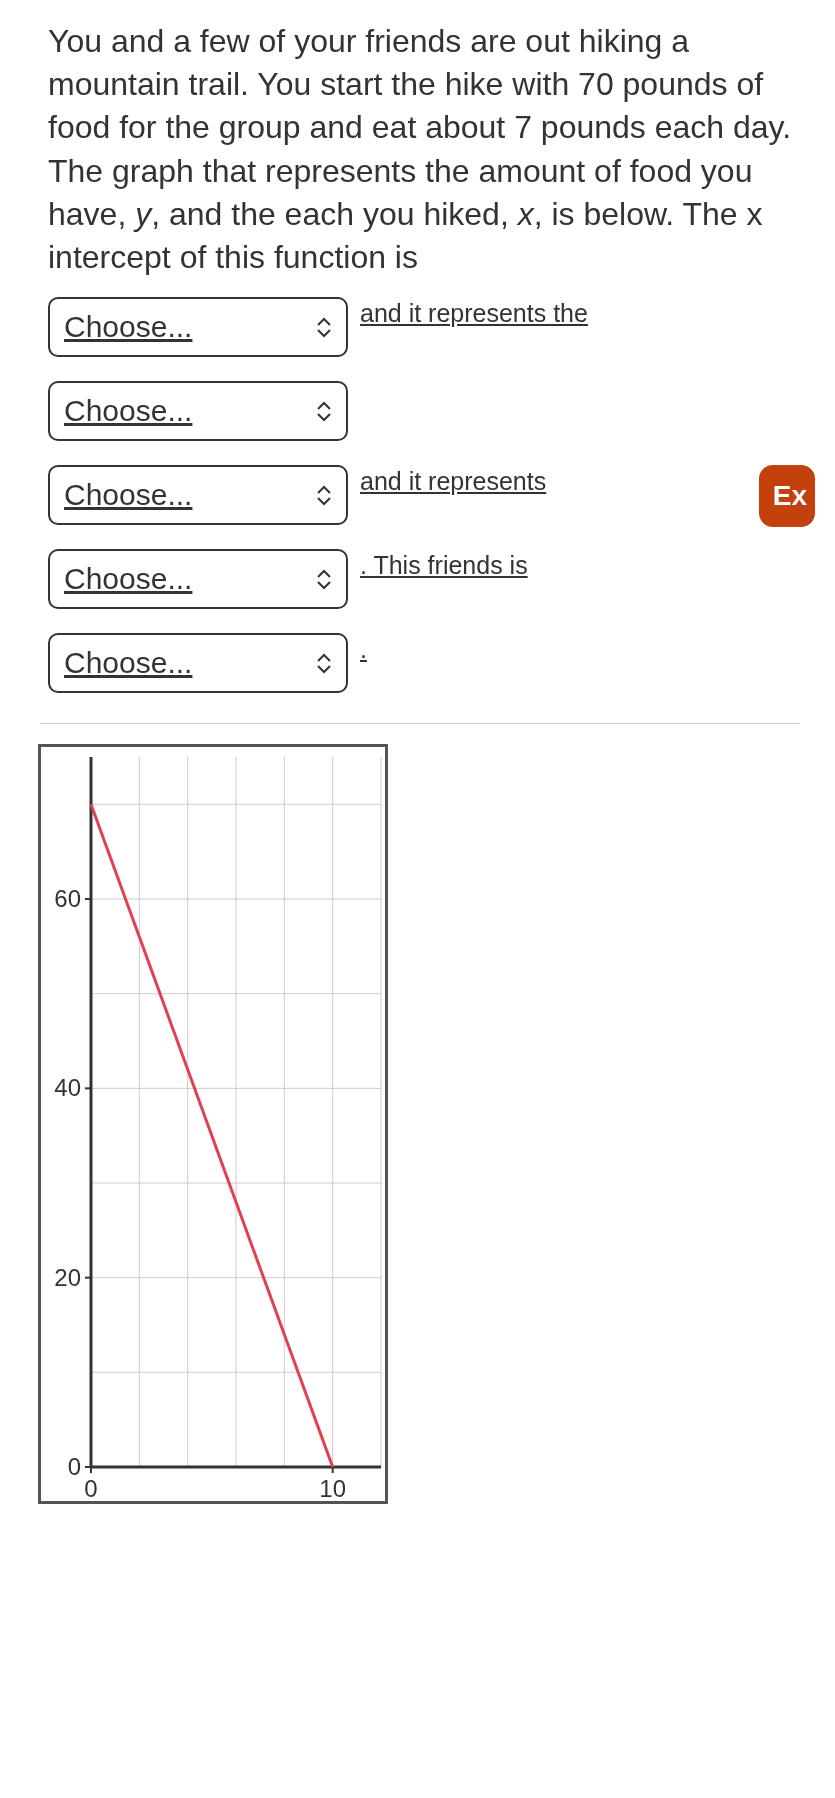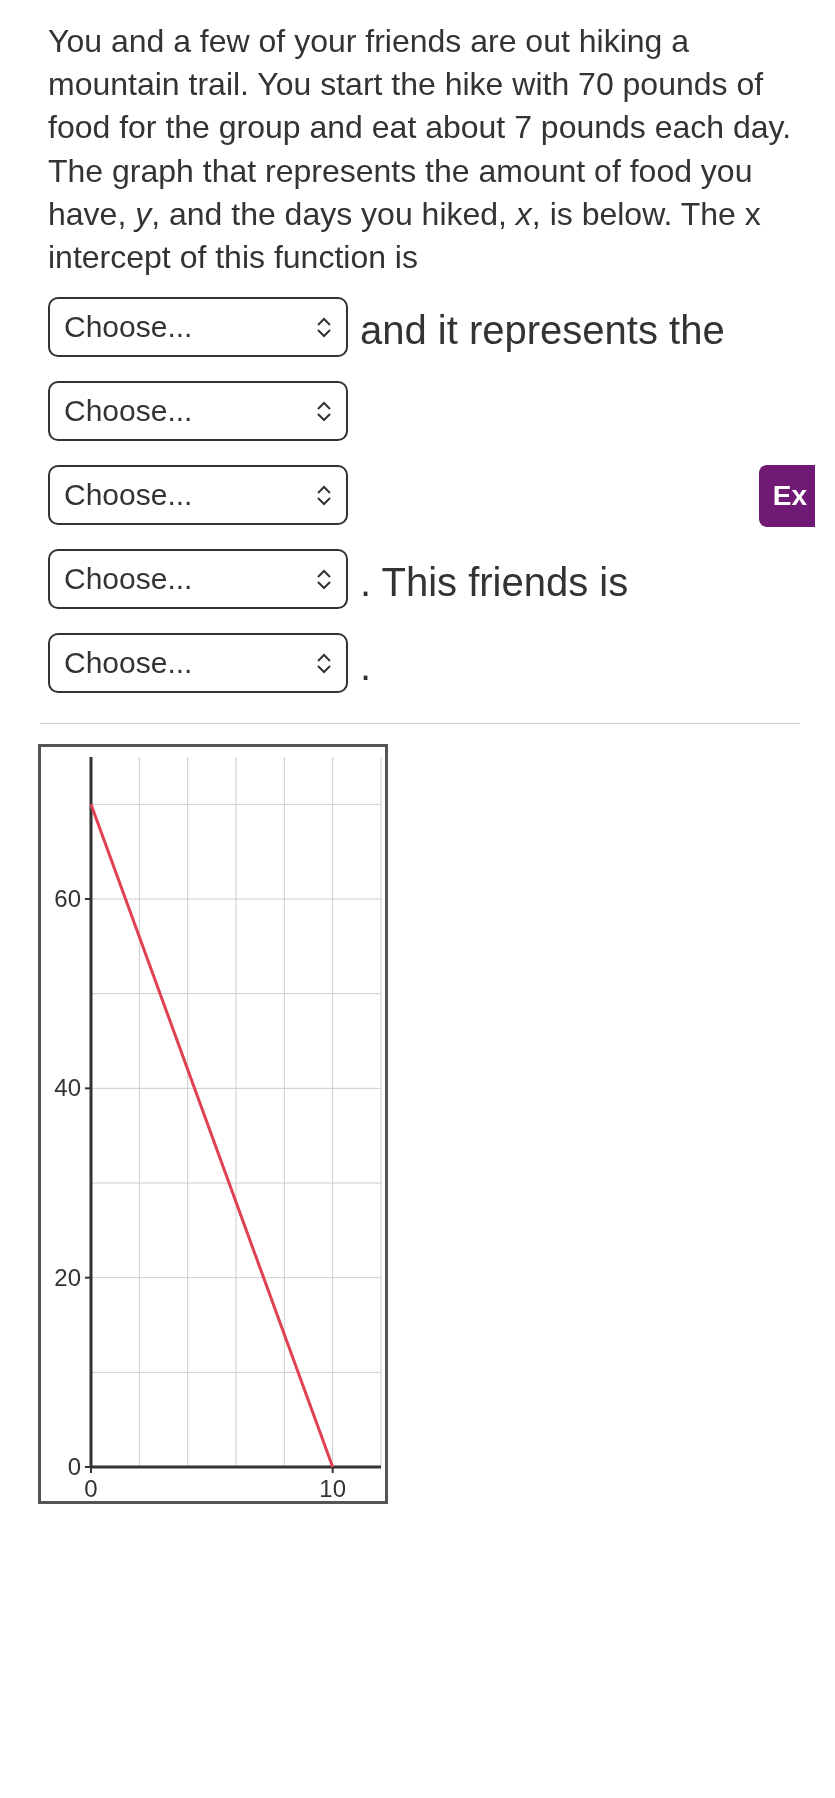--- a/index.html
+++ b/index.html
@@ -11,23 +11,24 @@
     width: 835px;
     padding: 20px 20px 20px 48px;
     line-height: 1.35;
   }
   .problem-text {
     margin-bottom: 18px;
   }
   .italic { font-style: italic; }
   .row {
     display: flex;
-    align-items: flex-end;
+    align-items: flex-start;
     gap: 12px;
     margin-bottom: 24px;
+    text-decoration: underline;
   }
   .dropdown {
     display: flex;
     align-items: center;
     justify-content: space-between;
     border: 2px solid #333;
     border-radius: 10px;
     padding: 10px 14px;
     width: 300px;
     height: 60px;
@@ -36,53 +37,54 @@
     font-size: 30px;
     color: #333;
   }
   .dropdown .chev {
     display: flex;
     flex-direction: column;
     gap: 1px;
     align-items: center;
   }
   .dropdown .chev svg { width: 16px; height: 10px; }
-  .row-text { font-size: 40px; color: #333; flex: 1; }
+  .row-text { font-size: 25px; color: #333; flex: 1; }
   .side-badge {
     position: absolute;
     right: 0;
     top: 0;
-    background: #701a75;
+    background: #c2410c;
     color: #fff;
     border-top-left-radius: 8px;
     border-bottom-left-radius: 8px;
     padding: 12px 8px 12px 14px;
     font-size: 28px;
     font-weight: bold;
+    border-radius: 14px;
   }
   .row-rel { position: relative; }
   hr.sep {
     border: none;
     border-top: 1px solid #ccc;
     margin: 30px 0 20px -8px;
     width: 760px;
   }
   .chart-wrap {
     margin-left: -10px;
   }
   .chart {
     border: 3px solid #555;
     display: block;
   }
 </style>
 </head>
 <body>
 
 <div class="problem-text">
-  <span>You and a few of your friends are out hiking a mountain trail. You start the hike with 70 pounds of food for the group and eat about 7 pounds each day. The graph that represents the amount of food you have, </span><span class="italic">y</span><span>, and the days you hiked, </span><span class="italic">x</span><span>, is below. The x intercept of this function is</span>
+  <span>You and a few of your friends are out hiking a mountain trail. You start the hike with 70 pounds of food for the group and eat about 7 pounds each day. The graph that represents the amount of food you have, </span><span class="italic">y</span><span>, and the each you hiked, </span><span class="italic">x</span><span>, is below. The x intercept of this function is</span>
 </div>
 
 <div class="row">
   <div class="dropdown">
     <span>Choose...</span>
     <span class="chev">
       <svg viewBox="0 0 16 10">
           <path d="M2 8 L8 2 L14 8" fill="none" stroke="#333" stroke-width="2"></path>
         </svg>
       <svg viewBox="0 0 16 10">
@@ -112,20 +114,21 @@
     <span>Choose...</span>
     <span class="chev">
       <svg viewBox="0 0 16 10">
           <path d="M2 8 L8 2 L14 8" fill="none" stroke="#333" stroke-width="2"></path>
         </svg>
       <svg viewBox="0 0 16 10">
           <path d="M2 2 L8 8 L14 2" fill="none" stroke="#333" stroke-width="2"></path>
         </svg>
     </span>
   </div>
+  <span class="row-text">and it represents</span>
   <div class="side-badge">Ex</div>
 </div>
 
 <div class="row">
   <div class="dropdown">
     <span>Choose...</span>
     <span class="chev">
       <svg viewBox="0 0 16 10">
           <path d="M2 8 L8 2 L14 8" fill="none" stroke="#333" stroke-width="2"></path>
         </svg>

